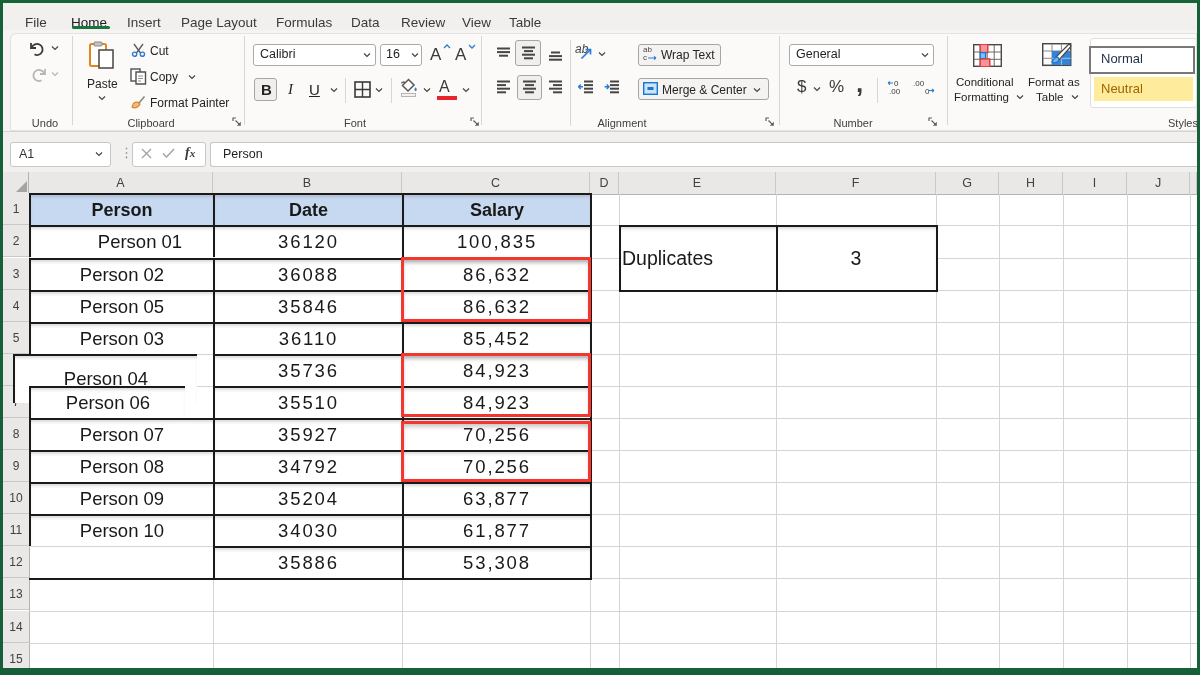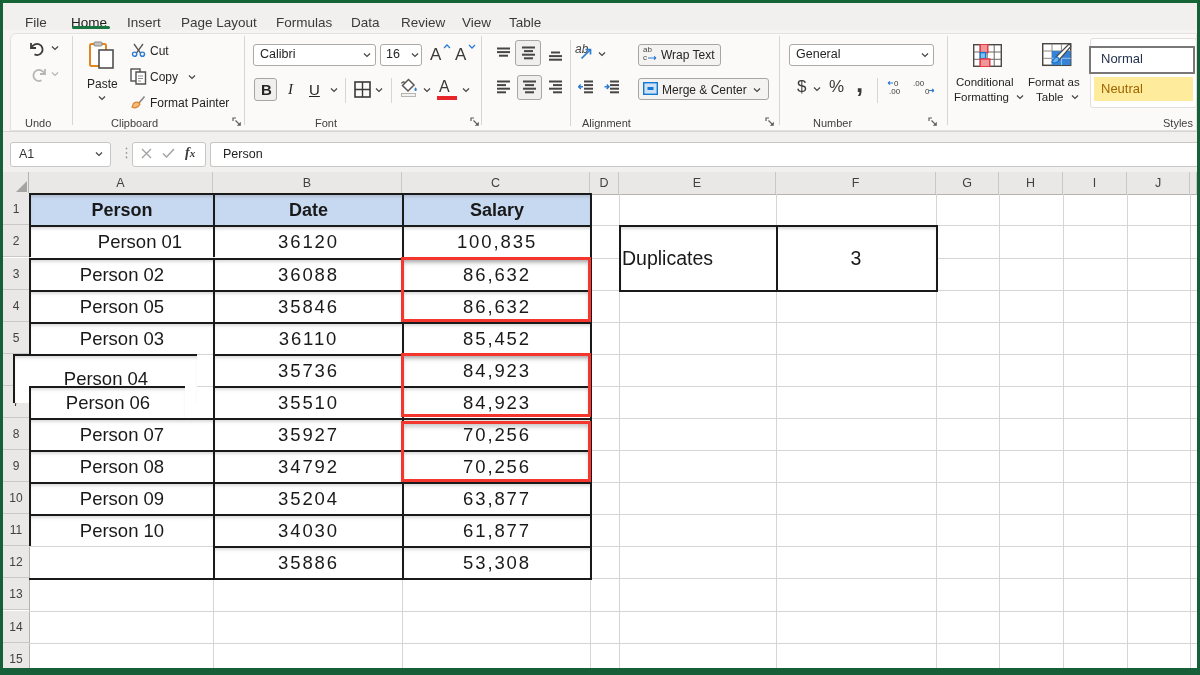--- a/index.html
+++ b/index.html
@@ -7,21 +7,21 @@
 body{font-family:"Liberation Sans",sans-serif;background:#fff;position:relative;color:#252423}
 .ab{position:absolute}
 #frame{position:absolute;inset:0;border-left:3px solid #175f38;border-right:3px solid #175f38;border-top:3px solid #156435;border-bottom:7px solid #175f38;z-index:90;pointer-events:none}
 #tabs{position:absolute;left:3px;right:3px;top:3px;height:27px;background:#f2f0ef}
 #tabs .t{position:absolute;top:12px;font-size:13.5px;color:#3b3a39;white-space:nowrap}
 #tabs .sel{font-weight:normal;color:#21201f}
 #underline{position:absolute;left:69px;top:23px;width:38px;height:3px;background:#19753f;border-radius:2px}
 #ribbon{position:absolute;left:3px;right:3px;top:30px;height:101px;background:#f6f4f3}
 #ribbonpanel{position:absolute;left:7px;right:0;top:3px;bottom:0;background:#fbfaf9;border:1px solid #e4e2e0;border-radius:6px 0 0 0}
 .gsep{position:absolute;top:6px;bottom:6px;width:1px;background:#d8d6d4}
-.glabel{position:absolute;bottom:2px;font-size:11px;color:#3f3e3c;text-align:left;white-space:nowrap}
+.glabel{position:absolute;bottom:2px;font-size:11px;color:#3f3e3c;text-align:center;white-space:nowrap}
 .rtext{font-size:12px;color:#252423;white-space:nowrap}
 .combo{position:absolute;background:#fff;border:1px solid #acaaa8;border-radius:3px}
 .btnbox{position:absolute;border:1px solid #a8a6a4;border-radius:3px;background:#f1efee}
 #fbar{position:absolute;left:3px;right:3px;top:131px;height:39px;background:#f2f0ef;border-top:1px solid #d6d4d2}
 .fbox{position:absolute;background:#fff;border:1px solid #c9c7c5;border-radius:3px;top:10px;height:25px}
 #sheet{position:absolute;left:3px;right:3px;top:170px;bottom:7px;background:#fff;overflow:hidden}
 .colhdr{position:absolute;top:1.5px;height:22px;background:#e9e8e7;border-right:1px solid #c9c8c6;font-size:12.5px;color:#424140;text-align:center;line-height:23px}
 .rowhdr{position:absolute;left:0;width:26px;background:#e9e8e7;border-bottom:1px solid #c9c8c6;font-size:12px;color:#424140;text-align:center}
 .gvl{position:absolute;width:1px;background:#d7d5d3;top:23.5px;bottom:0}
 .ghl{position:absolute;height:1px;background:#d7d5d3;left:26px;right:0}

